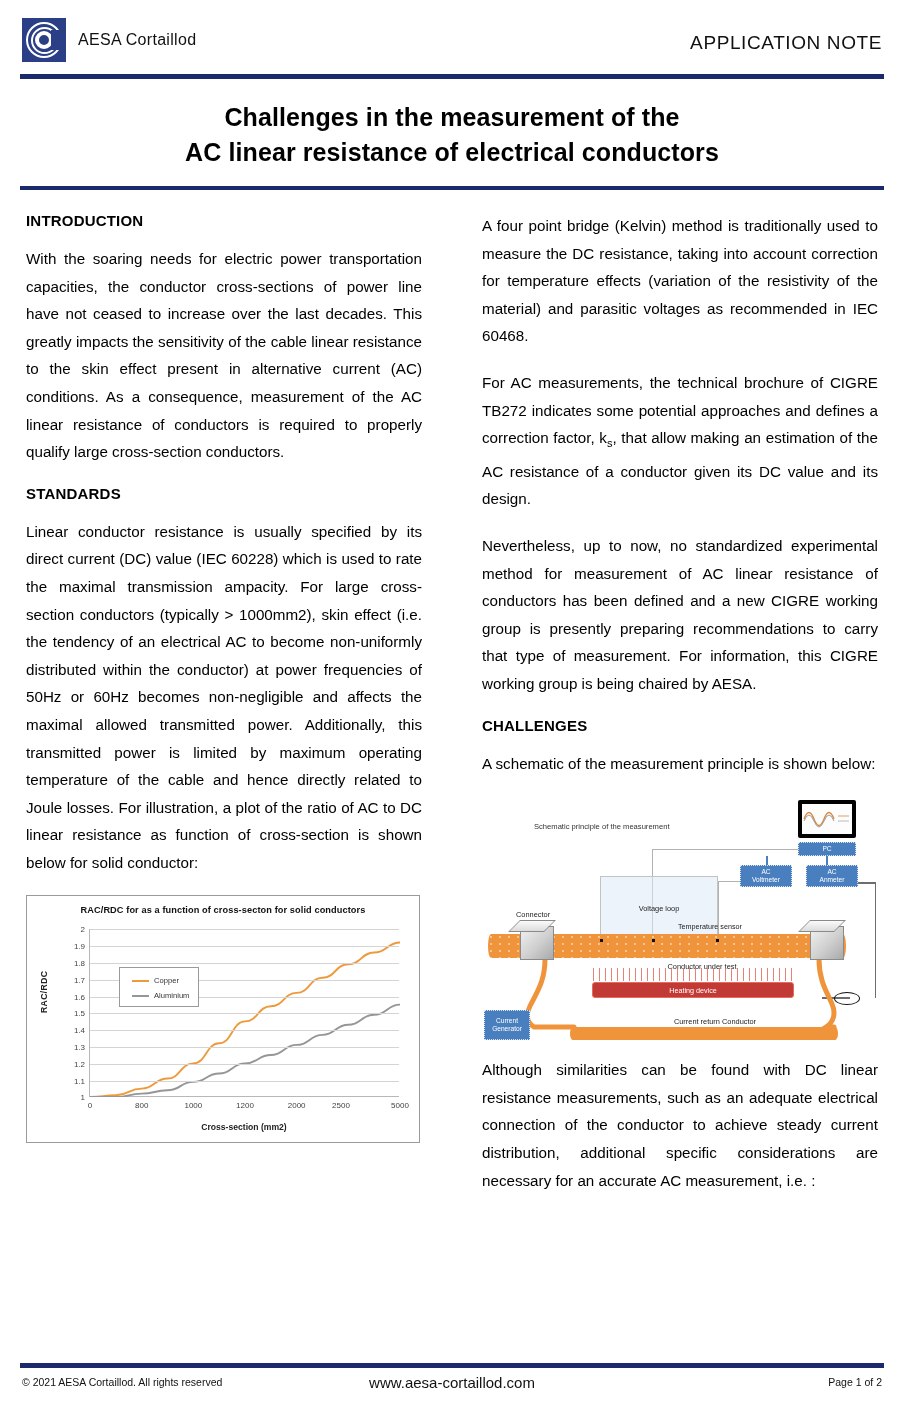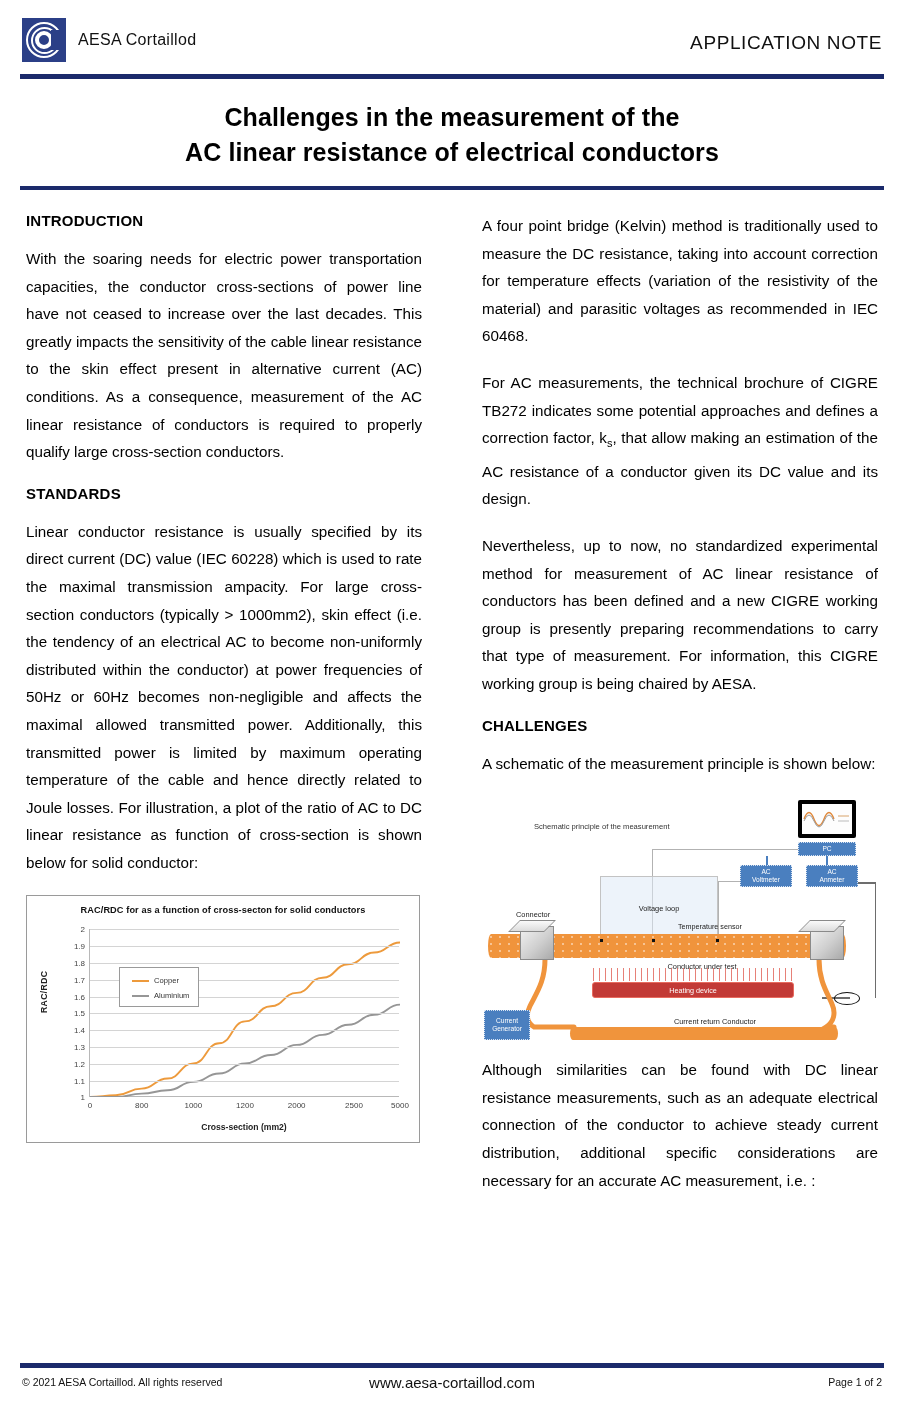--- a/index.html
+++ b/index.html
@@ -468,21 +468,21 @@
           <div class="ytick" style="top: 33.6px;">1.8</div>
           <div class="gridline" style="top: 16.8px;"></div>
           <div class="ytick" style="top: 16.8px;">1.9</div>
           <div class="gridline" style="top: 0px;"></div>
           <div class="ytick" style="top: 0px;">2</div>
           <div class="xtick" style="left: 0px;">0</div>
           <div class="xtick" style="left: 51.6667px;">800</div>
           <div class="xtick" style="left: 103.333px;">1000</div>
           <div class="xtick" style="left: 155px;">1200</div>
           <div class="xtick" style="left: 206.667px;">2000</div>
-          <div class="xtick" style="left: 264px;">2500</div>
+          <div class="xtick" style="left: 251px;">2500</div>
           <div class="xtick" style="left: 310px;">5000</div>
         </div>
       <div class="xlabel">Cross-section (mm2)</div>
       <div class="legend">
         <div class="legend-row">
           <span class="legend-swatch" id="sw0" style="background: rgb(237, 154, 60);"></span>
           <span class="legend-label">Copper</span>
         </div>
         <div class="legend-row">
           <span class="legend-swatch" id="sw1" style="background: rgb(150, 150, 150);"></span>

